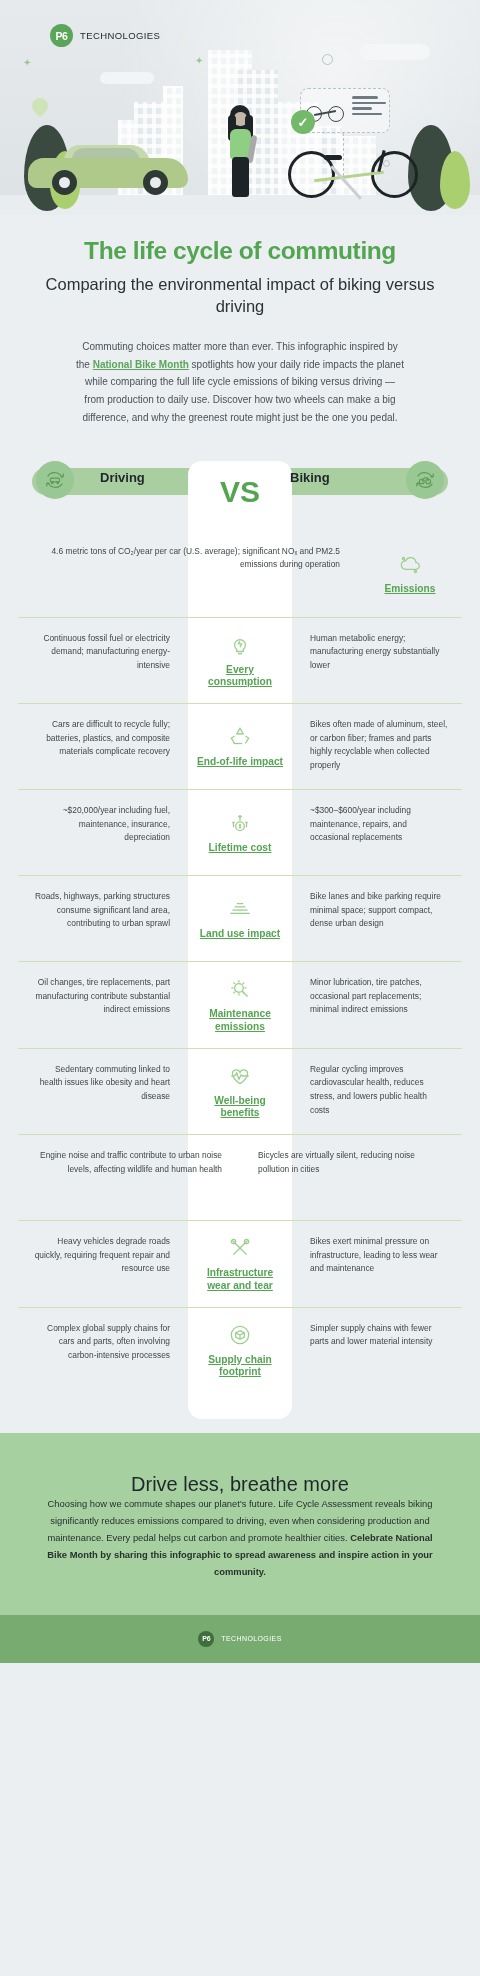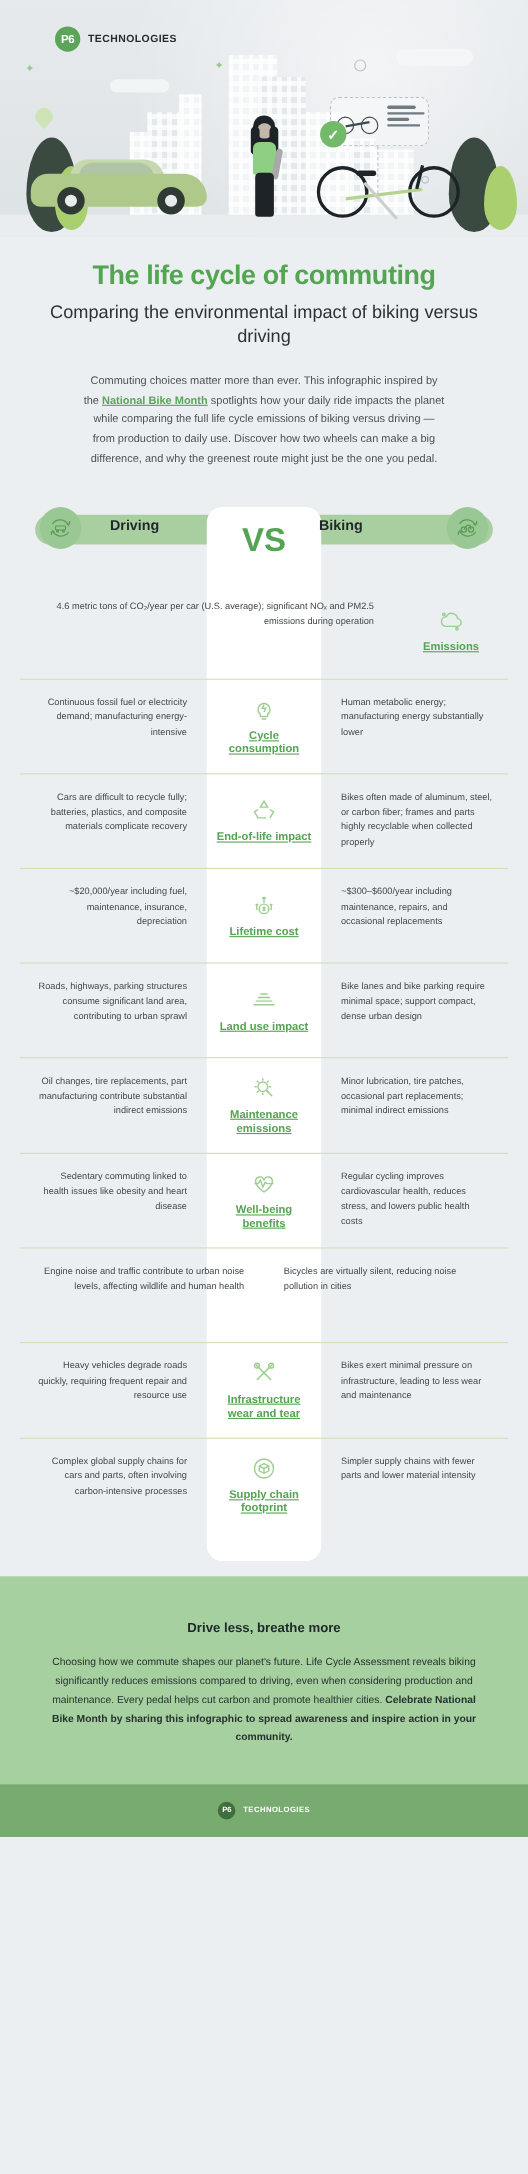--- a/index.html
+++ b/index.html
@@ -35,21 +35,21 @@
     display: flex; align-items: center; gap: 7px; z-index: 40;
   }
   .logo-badge {
     width: 23px; height: 23px; border-radius: 50%;
     background: #5aa559; color: #fff;
     font-size: 10.5px; font-weight: bold;
     display: flex; align-items: center; justify-content: center;
     letter-spacing: -0.3px;
   }
   .logo-text {
-    font-size: 9.5px; font-weight: bold; color: #232b2e; letter-spacing: 0.4px;
+    font-size: 9.5px; font-weight: normal; color: #232b2e; letter-spacing: 0.4px;
   }
 
   
   .bld { position: absolute; bottom: 17px; background: #f2f5f6; }
   .bld.d { background: #e4e9ec; }
   .bld.w {
     background-image:
       repeating-linear-gradient(90deg, rgba(255,255,255,0.75) 0 4px, rgba(0,0,0,0) 4px 9px),
       repeating-linear-gradient(0deg, rgba(255,255,255,0.75) 0 4px, rgba(0,0,0,0) 4px 10px);
   }
@@ -224,21 +224,21 @@
   .mid-label {
     font-size: 10.2px; font-weight: bold; color: #54a452; line-height: 1.25; text-decoration: underline;
   }
 
   
   .conclusion {
     margin-top: 14px; padding: 40px 42px 34px;
     background: #a6d0a0; text-align: center;
   }
   .conclusion h3 {
-    font-size: 12px; color: #1f272b; font-weight: bold; margin-bottom: 16px;
+    font-size: 20px; color: #1f272b; font-weight: normal; 
   }
   .conclusion p {
     font-size: 9.4px; line-height: 1.8; color: #27312f;
   }
   .conclusion b { font-weight: bold; }
 
   .footer {
     background: #77ab6f; padding: 16px 0; display: flex;
     align-items: center; justify-content: center; gap: 7px;
   }
@@ -386,21 +386,21 @@
       <div class="row">
         <div class="cell left">Continuous fossil fuel or electricity demand; manufacturing energy-intensive</div>
         <div class="cell mid">
           <span class="mid-icon">
             <svg width="26" height="26" viewBox="0 0 24 24" fill="none" stroke="#9ccf8e" stroke-width="1.2">
               <path d="M9 16a5 5 0 1 1 6 0v2H9v-2z"></path>
                 <path d="M10 20h4"></path>
               <path d="M12 8l-1.5 3h3L12 14"></path>
             </svg>
           </span>
-          <span class="mid-label">Cycle consumption</span>
+          <span class="mid-label">Every consumption</span>
         </div>
         <div class="cell right">Human metabolic energy; manufacturing energy substantially lower</div>
       </div>
 
       <div class="row">
         <div class="cell left">Cars are difficult to recycle fully; batteries, plastics, and composite materials complicate recovery</div>
         <div class="cell mid">
           <span class="mid-icon">
             <svg width="26" height="26" viewBox="0 0 24 24" fill="none" stroke="#9ccf8e" stroke-width="1.2">
               <path d="M7 18l-3-5 3-2"></path>

